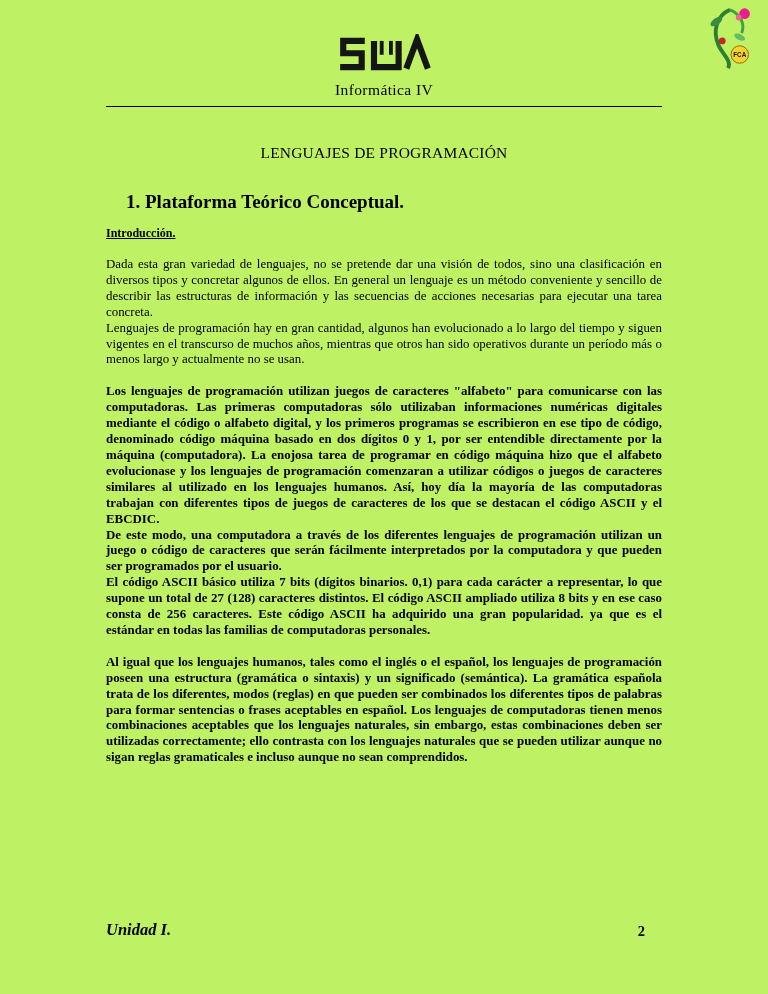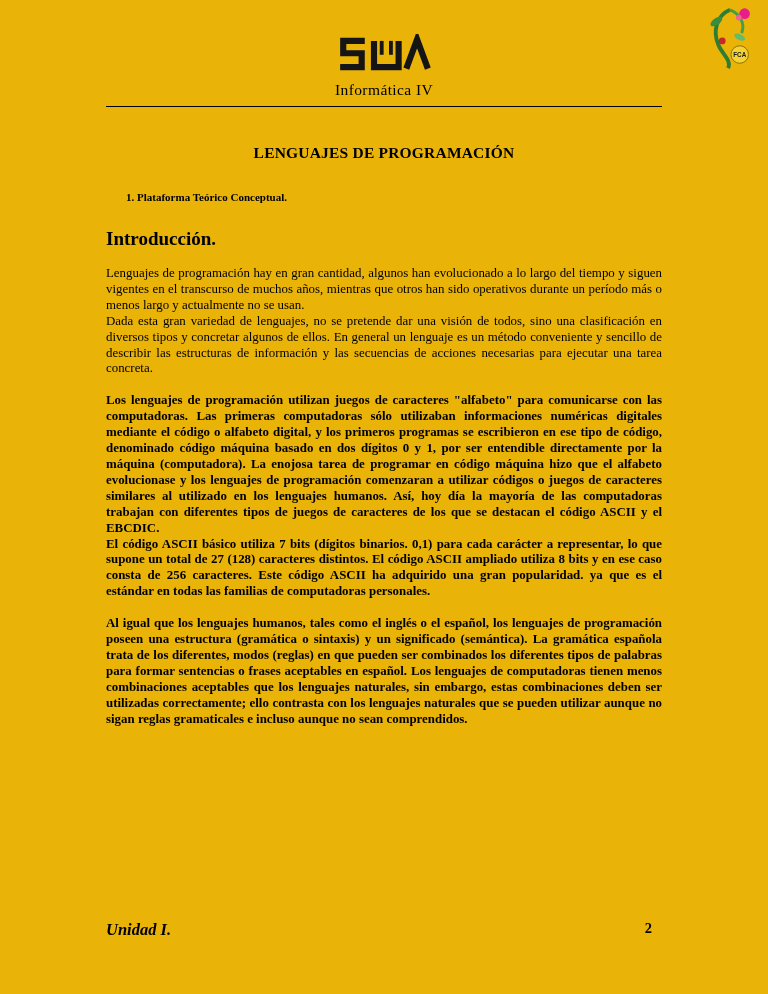--- a/index.html
+++ b/index.html
@@ -2,21 +2,21 @@
 <html><head>
 <meta charset="utf-8">
 <style>
   * { margin: 0; padding: 0; box-sizing: border-box; }
   html, body { background: #ffffff; }
   .page {
     position: relative;
     width: 768px;
     height: 994px;
     margin: 0 auto;
-    background: #eab308;
+    background: #bef264;
     color: #000000;
     font-family: "Liberation Serif", serif;
     overflow: hidden;
   }
   
   .fca-emblem-wrap {
     position: absolute;
     top: 4px;
     right: 8px;
     width: 60px;
@@ -32,50 +32,51 @@
   }
   .header-rule {
     width: 556px;
     margin: 7px auto 0 auto;
     border-bottom: 1.6px solid #000;
   }
   .content { width: 556px; margin: 0 auto; }
   .doc-title {
     margin-top: 37px;
     text-align: center;
-    font-weight: bold;
+    font-weight: normal;
     font-size: 15.5px;
     letter-spacing: 0.2px;
   }
   .section-heading {
     margin-top: 29px;
     margin-left: 20px;
     font-weight: bold;
-    font-size: 11px;
+    font-size: 19px;
   }
   .intro-heading {
-    margin-top: 25px;
+    margin-top: 13px;
     font-weight: bold;
-    font-size: 19px;
+    font-size: 12px;
+    text-decoration: underline;
   }
   .body-text { margin-top: 16px; }
   .group p {
     font-size: 12.9px;
     line-height: 15.9px;
     text-align: justify;
   }
   .group + .group { margin-top: 16px; font-weight: bold; }
   .footer {
     position: absolute;
     left: 106px;
-    right: 116px;
+    right: 123px;
     bottom: 54px;
     display: flex;
     justify-content: space-between;
-    align-items: flex-start;
+    align-items: flex-end;
   }
   .footer-left {
     font-weight: bold;
     font-style: italic;
     font-size: 16.5px;
   }
   .footer-page {
     font-weight: bold;
     font-size: 14.5px;
   }
@@ -121,26 +122,27 @@
 
     <div class="doc-title">LENGUAJES DE PROGRAMACIÓN</div>
 
     <div class="section-heading">1. Plataforma Teórico Conceptual.</div>
 
     <div class="intro-heading">Introducción.</div>
 
     <div class="body-text">
 
       <div class="group">
+        <p>Dada esta gran variedad de lenguajes, no se pretende dar una visión de todos, sino una clasificación en diversos tipos y concretar algunos de ellos. En general un lenguaje es un método conveniente y sencillo de describir las estructuras de información y las secuencias de acciones necesarias para ejecutar una tarea concreta.</p>
         <p>Lenguajes de programación hay en gran cantidad, algunos han evolucionado a lo largo del tiempo y siguen vigentes en el transcurso de muchos años, mientras que otros han sido operativos durante un período más o menos largo y actualmente no se usan.</p>
-        <p>Dada esta gran variedad de lenguajes, no se pretende dar una visión de todos, sino una clasificación en diversos tipos y concretar algunos de ellos. En general un lenguaje es un método conveniente y sencillo de describir las estructuras de información y las secuencias de acciones necesarias para ejecutar una tarea concreta.</p>
       </div>
 
       <div class="group">
         <p>Los lenguajes de programación utilizan juegos de caracteres "alfabeto" para comunicarse con las computadoras.  Las primeras computadoras sólo utilizaban informaciones numéricas digitales mediante el código o alfabeto digital, y los primeros programas se escribieron en ese tipo de código, denominado código máquina basado en dos dígitos 0 y 1, por ser entendible directamente por la máquina (computadora).  La enojosa tarea de programar en código máquina hizo que el alfabeto evolucionase y los lenguajes de programación comenzaran a utilizar códigos o juegos de caracteres similares al utilizado en los lenguajes humanos.  Así, hoy día la mayoría de las computadoras trabajan con diferentes tipos de juegos de caracteres de los que se destacan el código ASCII y el EBCDIC.</p>
+        <p>De este modo, una computadora a través de los diferentes lenguajes de programación utilizan un juego o código de caracteres que serán fácilmente interpretados por la computadora y que pueden ser programados por el usuario.</p>
         <p>El código ASCII básico utiliza 7 bits (dígitos binarios. 0,1) para cada carácter a representar, lo que supone un total de 27 (128) caracteres distintos.  El código ASCII ampliado utiliza 8 bits y en ese caso consta de 256 caracteres.  Este código ASCII ha adquirido una gran popularidad. ya que es el estándar en todas las familias de computadoras personales.</p>
       </div>
 
       <div class="group">
         <p>Al igual que los lenguajes humanos, tales como el inglés o el español, los lenguajes de programación poseen una estructura (gramática o sintaxis) y un significado (semántica). La gramática española trata de los diferentes, modos (reglas) en que pueden ser combinados los diferentes tipos de palabras para formar sentencias o frases aceptables en español. Los lenguajes de computadoras tienen menos combinaciones aceptables que los lenguajes naturales, sin embargo, estas combinaciones deben ser utilizadas correctamente; ello contrasta con los lenguajes naturales que se pueden utilizar aunque no sigan reglas gramaticales e incluso aunque no sean comprendidos.</p>
       </div>
 
 
     </div>
   </div>

